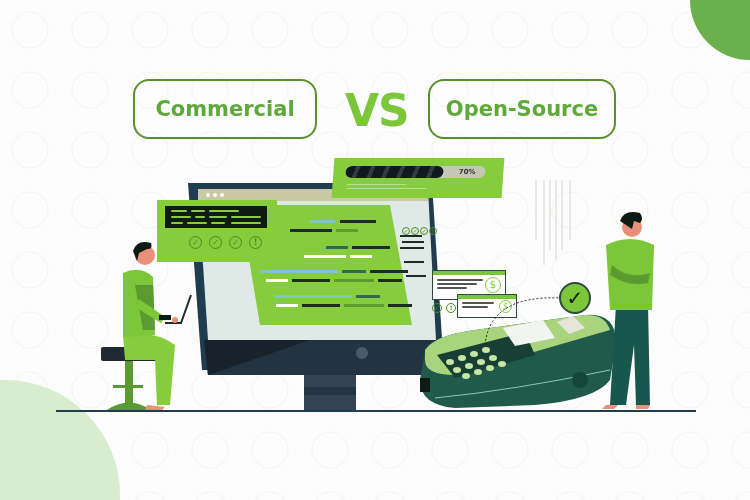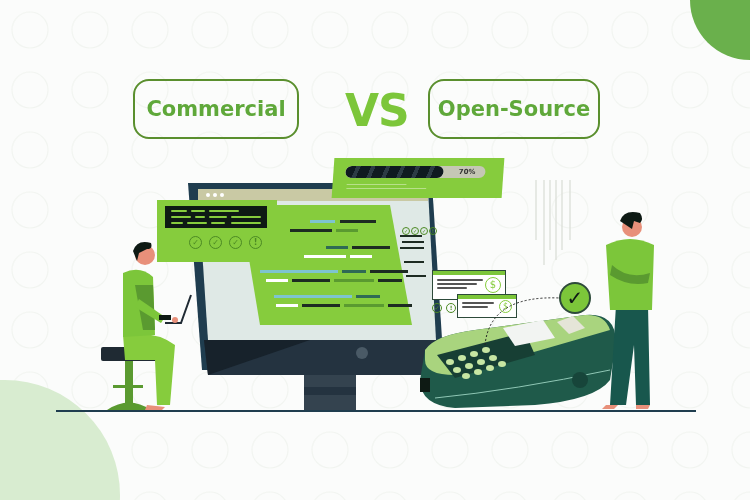--- a/index.html
+++ b/index.html
@@ -33,25 +33,25 @@
       <circle cx="30" cy="30" r="18" fill="none" stroke="#e9eee7" stroke-width="1.2"></circle>
       <path d="M12 30 a18 18 0 0 1 18 -18" fill="none" stroke="#eef2ec" stroke-width="1"></path>
     </pattern>
   </defs>
   <rect width="750" height="500" fill="url(#p)"></rect>
 </svg>
 
 <div class="corner-tr"></div>
 <div class="corner-bl"></div>
 
-<div class="pill" style="left:133px;width:166px;">
+<div class="pill" style="left:133px;width:184px;">
   <span>Commercial</span>
 </div>
 <div class="vs">VS</div>
-<div class="pill" style="left:428px;width:172px;">
+<div class="pill" style="left:428px;width:188px;">
   <span>Open-Source</span>
 </div>
 
 <svg class="abs" style="left:180px;top:175px;" width="270" height="240">
   <polygon points="8,8 252,8 264,195 22,195" fill="#1f3d4f"></polygon>
   <polygon points="18,14 248,14 256,165 28,165" fill="#dfe9e6"></polygon>
   <rect x="18" y="14" width="230" height="12" fill="#c9c9a4"></rect>
   <circle cx="28" cy="20" r="2" fill="#fff"></circle>
     <circle cx="35" cy="20" r="2" fill="#fff"></circle>
     <circle cx="42" cy="20" r="2" fill="#fff"></circle>

